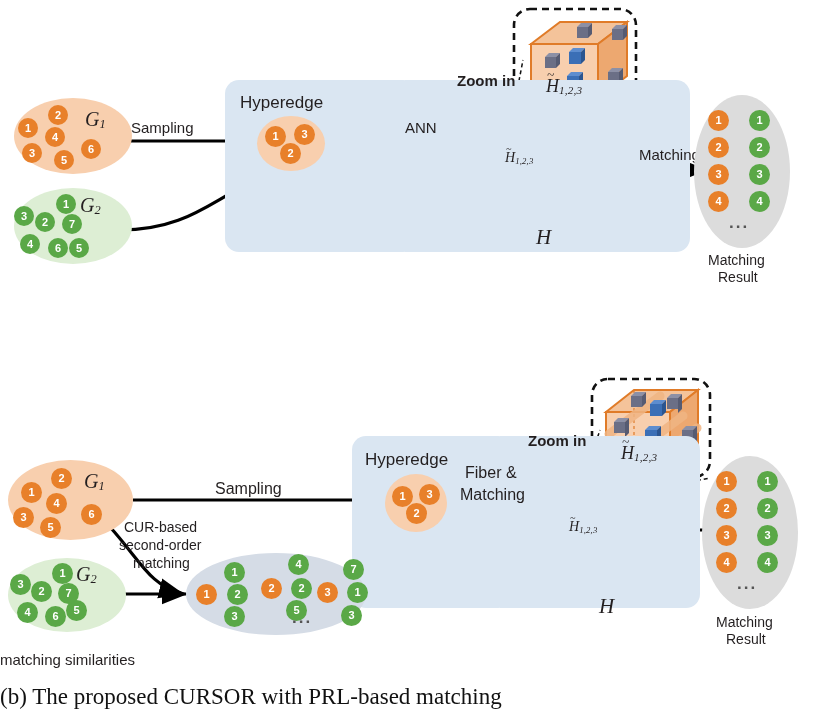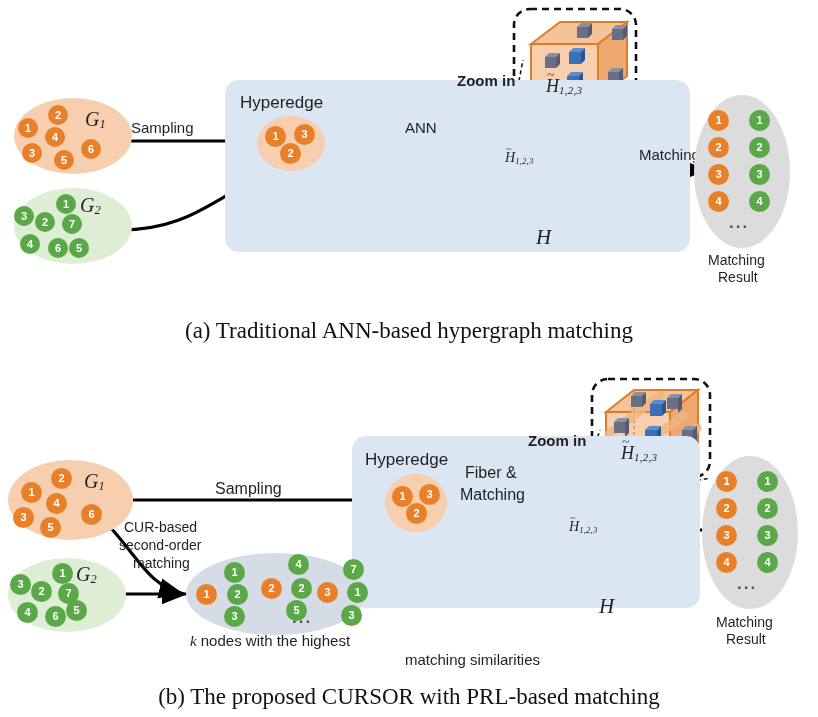--- a/index.html
+++ b/index.html
@@ -285,21 +285,20 @@
   <div class="node orange" style="left:708px;top:137px;width:21px;height:21px;font-size:11px;">2</div>
   <div class="node green" style="left:749px;top:137px;width:21px;height:21px;font-size:11px;">2</div>
   <div class="node orange" style="left:708px;top:164px;width:21px;height:21px;font-size:11px;">3</div>
   <div class="node green" style="left:749px;top:164px;width:21px;height:21px;font-size:11px;">3</div>
   <div class="node orange" style="left:708px;top:191px;width:21px;height:21px;font-size:11px;">4</div>
   <div class="node green" style="left:749px;top:191px;width:21px;height:21px;font-size:11px;">4</div>
   <div class="dots" style="left:729px;top:213px;font-size:17px;">...</div>
   <div class="lbl" style="left:708px;top:252px;font-size:14px;">Matching</div>
   <div class="lbl" style="left:718px;top:269px;font-size:14px;">Result</div>
 
-  <div class="cap" style="left:0;top:318px;width:818px;text-align:center;font-size:23px;">(a) Traditional ANN-based hypergraph matching</div>
 
   <div class="panel-bg" style="left:352px;top:436px;width:160px;height:172px;"></div>
   <div class="panel-bg" style="left:500px;top:436px;width:200px;height:172px;border-radius:0 14px 14px 0;"></div>
 
   <div class="ellipse g1-ellipse" style="left:8px;top:460px;width:125px;height:80px;"></div>
   <div class="lbl mathcal" style="left:84px;top:470px;font-size:20px;">
     <span>G</span><span class="sub">1</span>
   </div>
   <div class="node orange" style="left:21px;top:482px;width:21px;height:21px;font-size:11px;">1</div>
   <div class="node orange" style="left:51px;top:468px;width:21px;height:21px;font-size:11px;">2</div>
@@ -339,24 +338,21 @@
   <div class="node green" style="left:288px;top:554px;width:21px;height:21px;font-size:11px;">4</div>
   <div class="node green" style="left:291px;top:578px;width:21px;height:21px;font-size:11px;">2</div>
   <div class="node green" style="left:286px;top:600px;width:21px;height:21px;font-size:11px;">5</div>
 
   <div class="node orange" style="left:317px;top:582px;width:21px;height:21px;font-size:11px;">3</div>
   <div class="node green" style="left:343px;top:559px;width:21px;height:21px;font-size:11px;">7</div>
   <div class="node green" style="left:347px;top:582px;width:21px;height:21px;font-size:11px;">1</div>
   <div class="node green" style="left:341px;top:605px;width:21px;height:21px;font-size:11px;">3</div>
   <div class="dots" style="left:292px;top:608px;font-size:17px;">...</div>
 
-  <div class="lbl" style="left:0;top:632px;width:540px;text-align:center;font-size:15px;">
-    <span class="mathcal">k</span><span> nodes with the highest</span>
-  </div>
-  <div class="lbl" style="left:0;top:651px;width:540px;text-align:right;font-size:15px;">matching similarities</div>
+  <div class="lbl" style="left:0;top:651px;width:540px;text-align:left;font-size:15px;">matching similarities</div>
 
   <div class="lbl" style="left:365px;top:450px;font-size:17px;">Hyperedge</div>
   <div class="ellipse g1-ellipse" style="left:385px;top:474px;width:62px;height:58px;"></div>
   <div class="node orange" style="left:392px;top:486px;width:21px;height:21px;font-size:11px;">1</div>
   <div class="node orange" style="left:419px;top:484px;width:21px;height:21px;font-size:11px;">3</div>
   <div class="node orange" style="left:406px;top:503px;width:21px;height:21px;font-size:11px;">2</div>
 
   <div class="lbl lbl-bold" style="left:528px;top:432px;font-size:15px;">Zoom in</div>
   <div class="lbl mathcal" style="left:621px;top:443px;font-size:18px;">
     <span style="position:relative;">
@@ -377,15 +373,15 @@
   <div class="node orange" style="left:716px;top:498px;width:21px;height:21px;font-size:11px;">2</div>
   <div class="node green" style="left:757px;top:498px;width:21px;height:21px;font-size:11px;">2</div>
   <div class="node orange" style="left:716px;top:525px;width:21px;height:21px;font-size:11px;">3</div>
   <div class="node green" style="left:757px;top:525px;width:21px;height:21px;font-size:11px;">3</div>
   <div class="node orange" style="left:716px;top:552px;width:21px;height:21px;font-size:11px;">4</div>
   <div class="node green" style="left:757px;top:552px;width:21px;height:21px;font-size:11px;">4</div>
   <div class="dots" style="left:737px;top:574px;font-size:17px;">...</div>
   <div class="lbl" style="left:716px;top:614px;font-size:14px;">Matching</div>
   <div class="lbl" style="left:726px;top:631px;font-size:14px;">Result</div>
 
-  <div class="cap" style="left:0;top:684px;width:818px;text-align:center;font-size:23px;">(b) The proposed CURSOR with PRL-based matching</div>
+  <div class="cap" style="left:0;top:684px;width:818px;text-align:left;font-size:23px;">(b) The proposed CURSOR with PRL-based matching</div>
 
 </div>
 
 </body></html>

